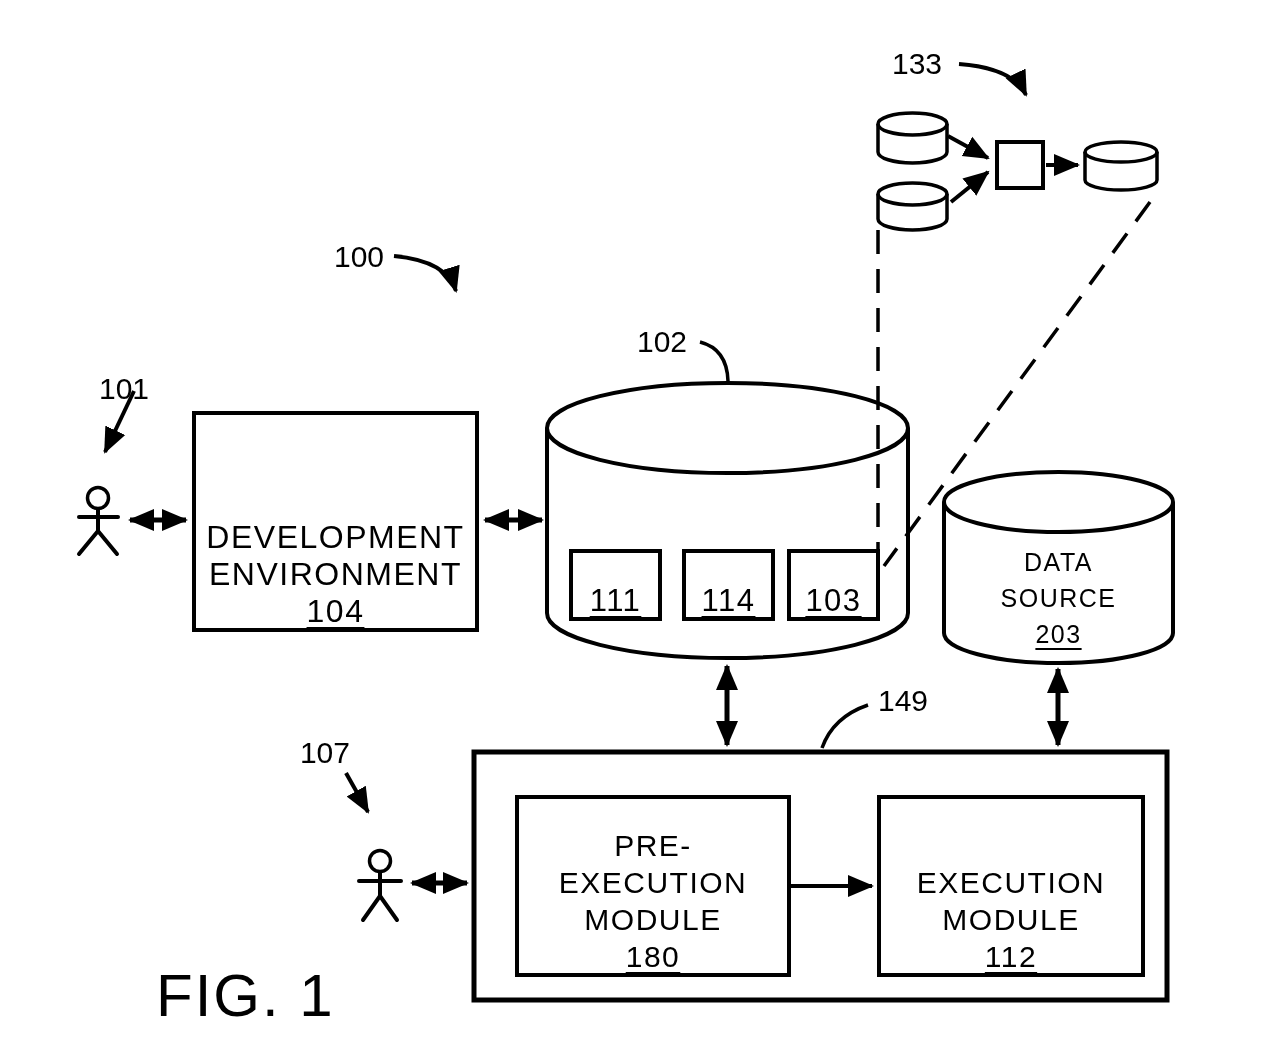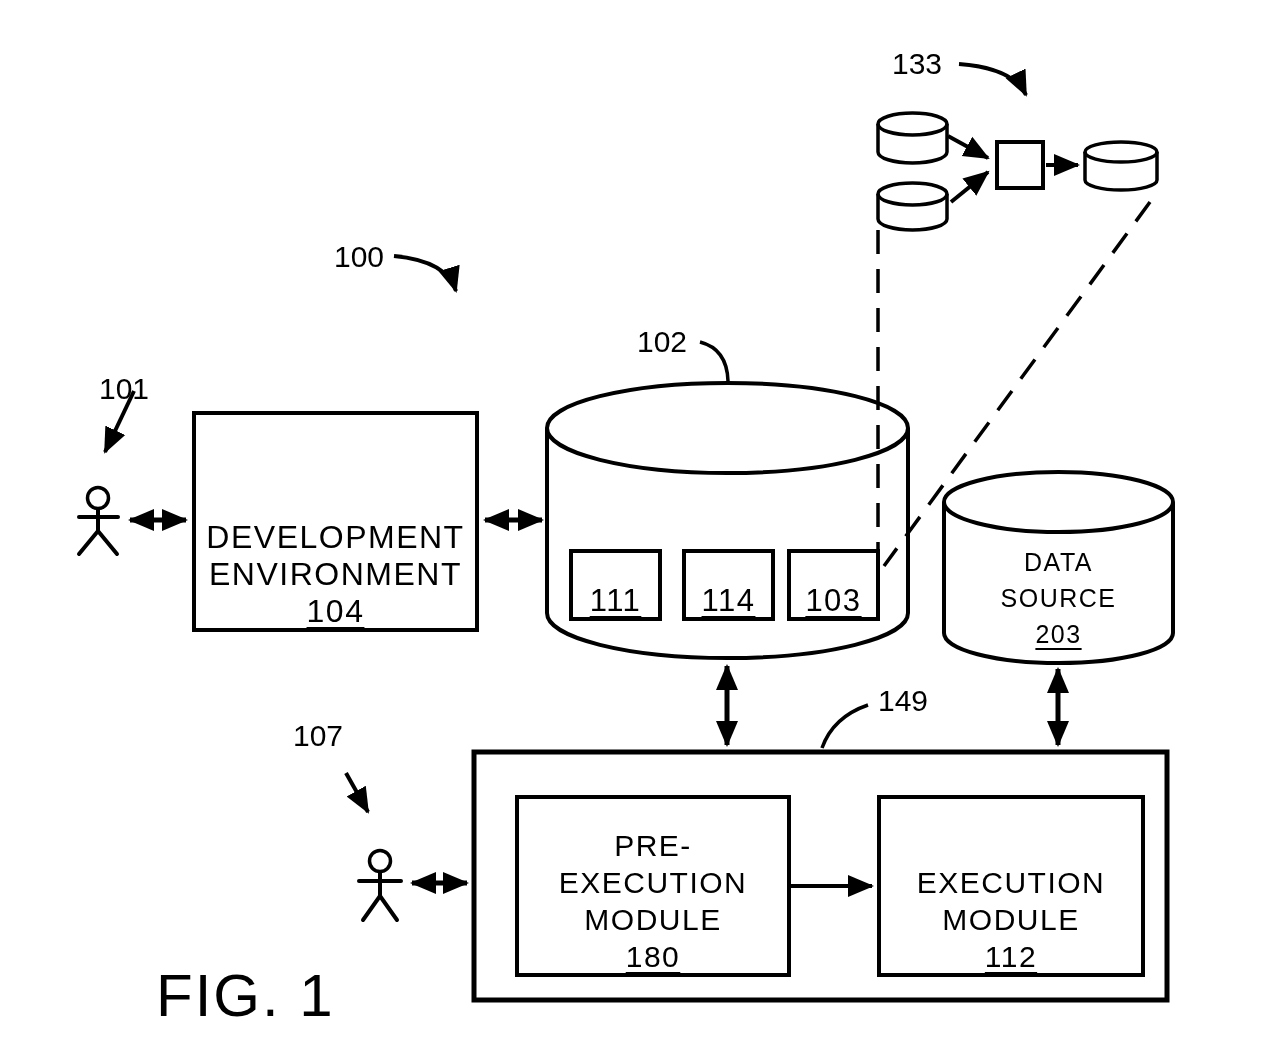--- a/index.html
+++ b/index.html
@@ -110,21 +110,21 @@
     <line x1="1058" y1="669" x2="1058" y2="745" stroke="#000" stroke-width="5" marker-start="url(#ah)" marker-end="url(#ah)"></line>
     <line x1="412" y1="883" x2="467" y2="883" stroke="#000" stroke-width="5" marker-start="url(#ah)" marker-end="url(#ah)"></line>
 
     <line x1="791" y1="886" x2="872" y2="886" stroke="#000" stroke-width="4" marker-end="url(#ah)"></line>
   </svg>
 
   <div class="txt ref-label" style="left:324px; top:242px; width:70px;">100</div>
   <div class="txt ref-label" style="left:88px; top:358px; width:72px;margin-top:16px;">101</div>
   <div class="txt ref-label" style="left:630px; top:327px; width:64px;">102</div>
   <div class="txt ref-label" style="left:884px; top:49px; width:66px;">133</div>
-  <div class="txt ref-label" style="left:286px; top:721px; width:64px;">107</div>
+  <div class="txt ref-label" style="left:286px; top:738px; width:64px;text-align:right;">107</div>
   <div class="txt ref-label" style="left:872px; top:686px; width:62px;">149</div>
 
   <div class="block devbox-text" style="left:194px; top:413px; width:283px; height:217px;">
     <span class="line">DEVELOPMENT</span>
     <span class="line">ENVIRONMENT</span>
     <span class="line num">104</span>
   </div>
 
 
   <div class="block item-num" style="left:571px; top:551px; width:89px; height:68px;">

